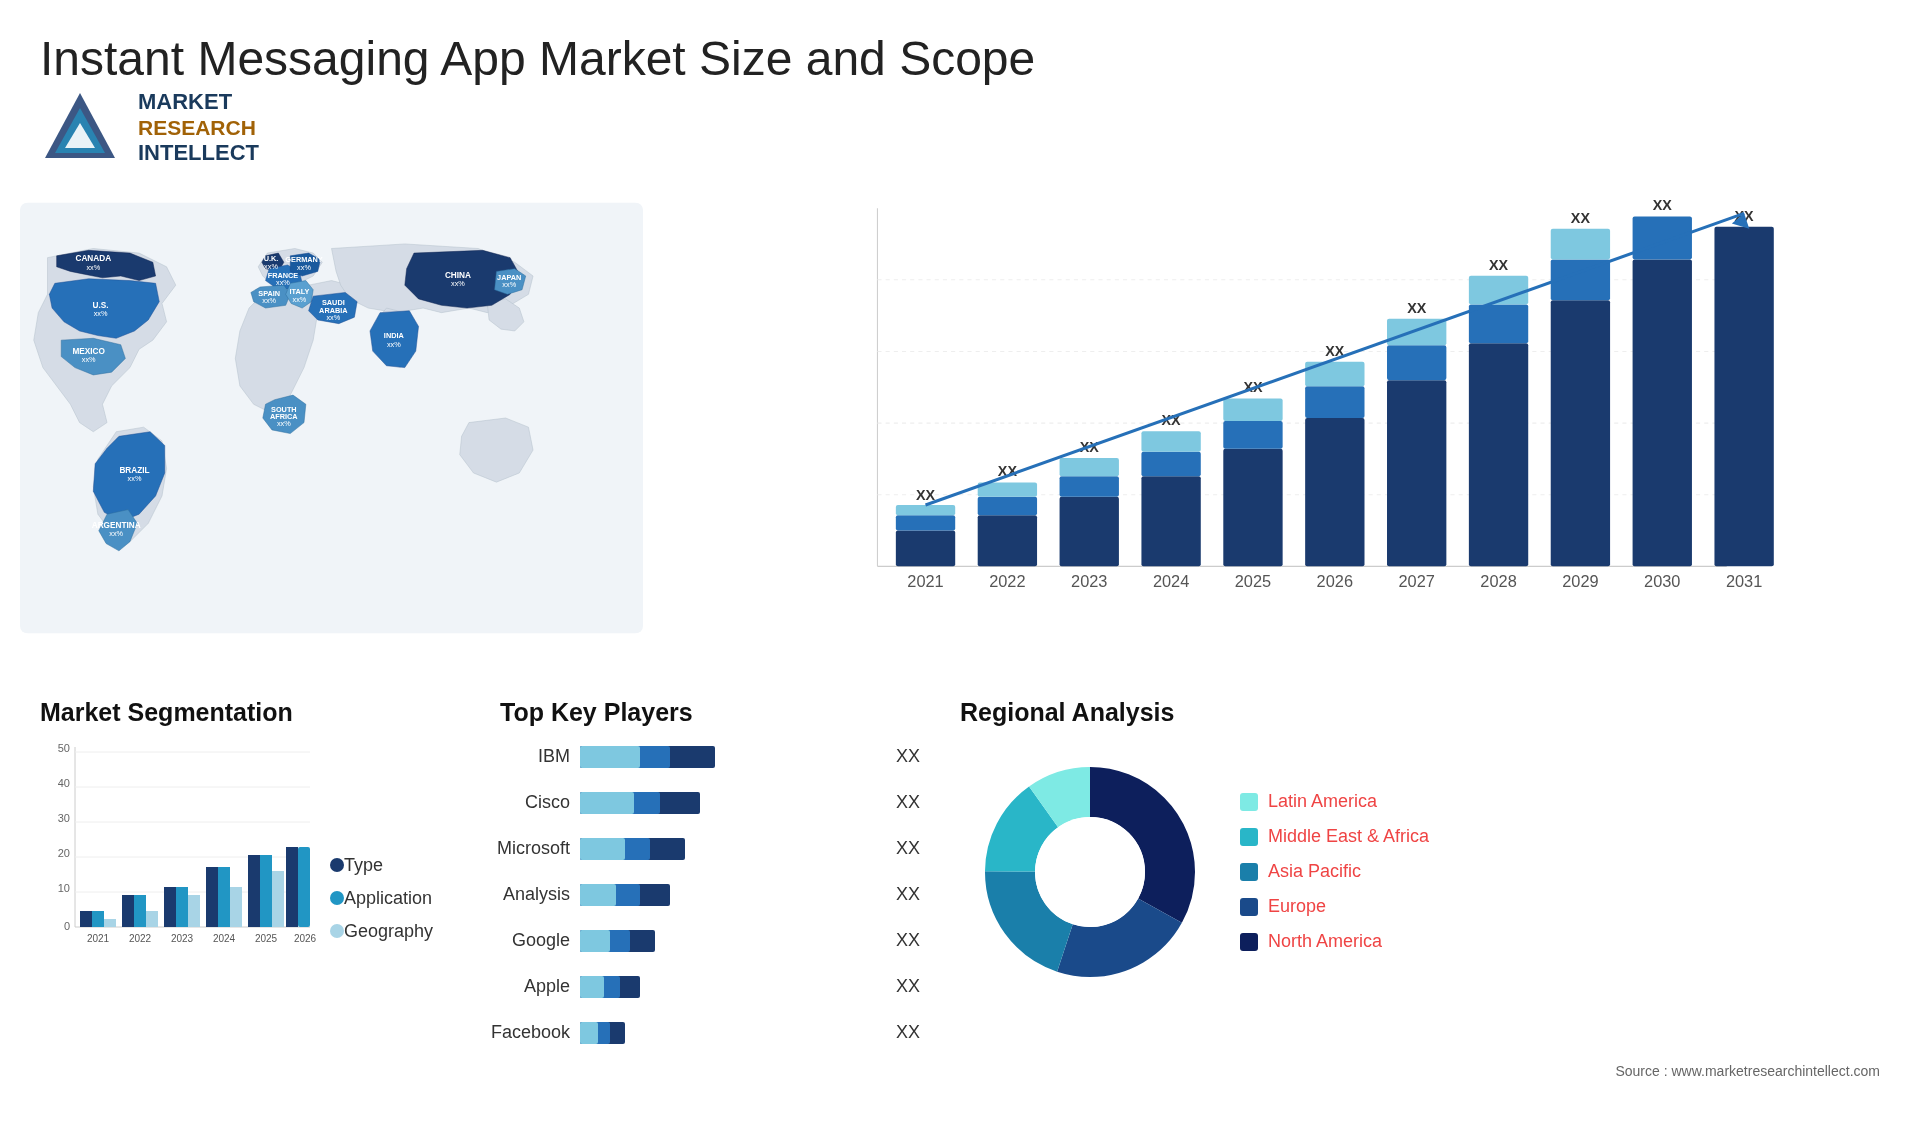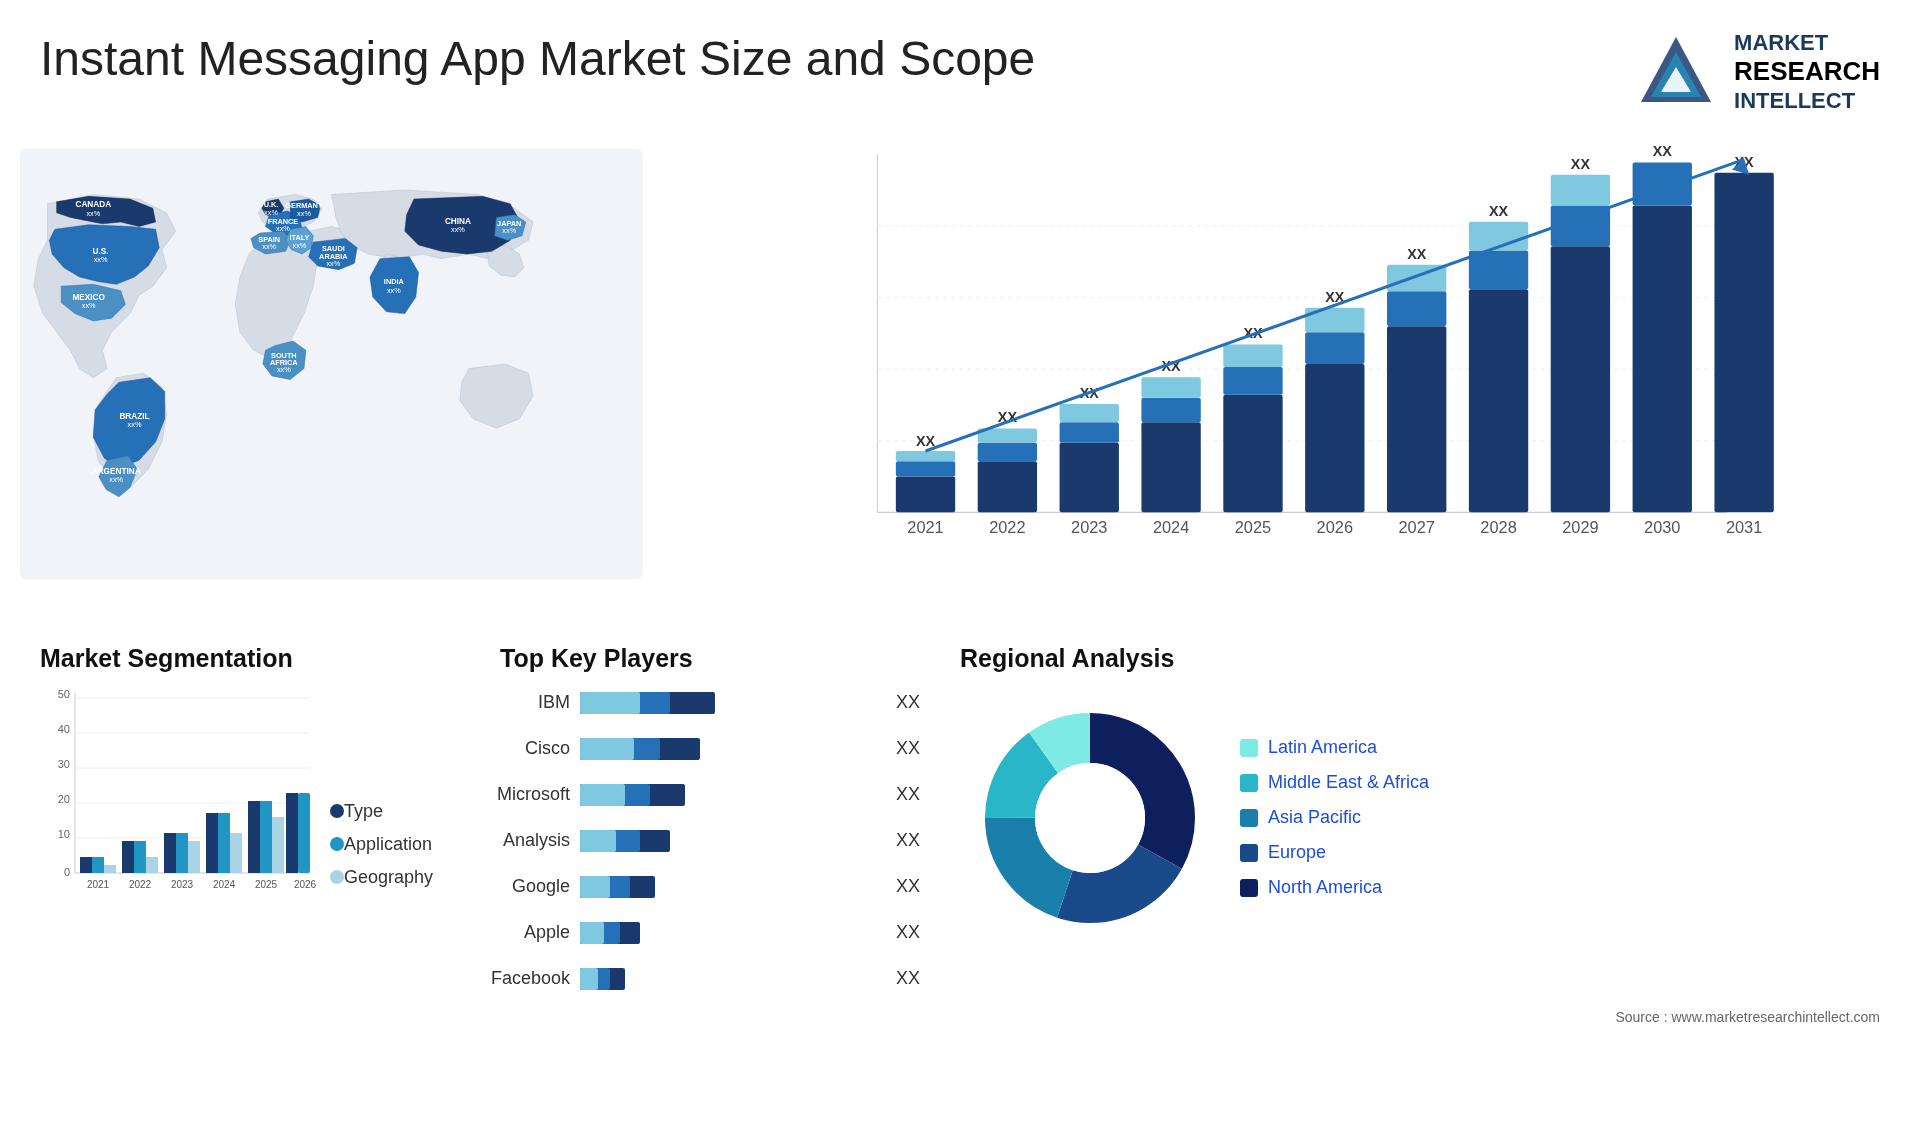--- a/index.html
+++ b/index.html
@@ -7,24 +7,25 @@
       width: 1920px;
       height: 1146px;
       font-family: 'Arial', sans-serif;
       background: #fff;
       overflow: hidden;
       position: relative;
     }
 
     
     .header {
-      padding: 30px 40px 10px 40px;
+      padding: 30px 52px 10px 40px;
       display: flex;
       justify-content: space-between;
       align-items: flex-start;
+      flex-direction: column;
     }
     .page-title {
       font-size: 48px;
       font-weight: 400;
       color: #222;
       line-height: 1.2;
     }
     .logo-area {
       display: flex;
       align-items: center;
@@ -34,21 +35,21 @@
       width: 80px;
       height: 80px;
     }
     .logo-text {
       display: flex;
       flex-direction: column;
       font-weight: 700;
       line-height: 1.2;
     }
     .logo-text .market { font-size: 22px; color: #1a3a5c; }
-    .logo-text .research { font-size: 26px; color: #000000; text-align: center; }
+    .logo-text .research { font-size: 21px; color: #a16207; }
     .logo-text .intellect { font-size: 22px; color: #1a3a5c; }
 
     
     .main-content {
       display: flex;
       padding: 0 20px;
       height: 480px;
     }
 
     
@@ -176,21 +177,21 @@
     .regional-legend {
       display: flex;
       flex-direction: column;
       gap: 14px;
     }
     .regional-legend-item {
       display: flex;
       align-items: center;
       gap: 10px;
       font-size: 18px;
-      color: #1d4ed8;
+      color: #ef4444;
     }
     .regional-dot {
       width: 18px;
       height: 18px;
       border-radius: 3px;
       flex-shrink: 0;
     }
 
     .source-text {
       text-align: right;

